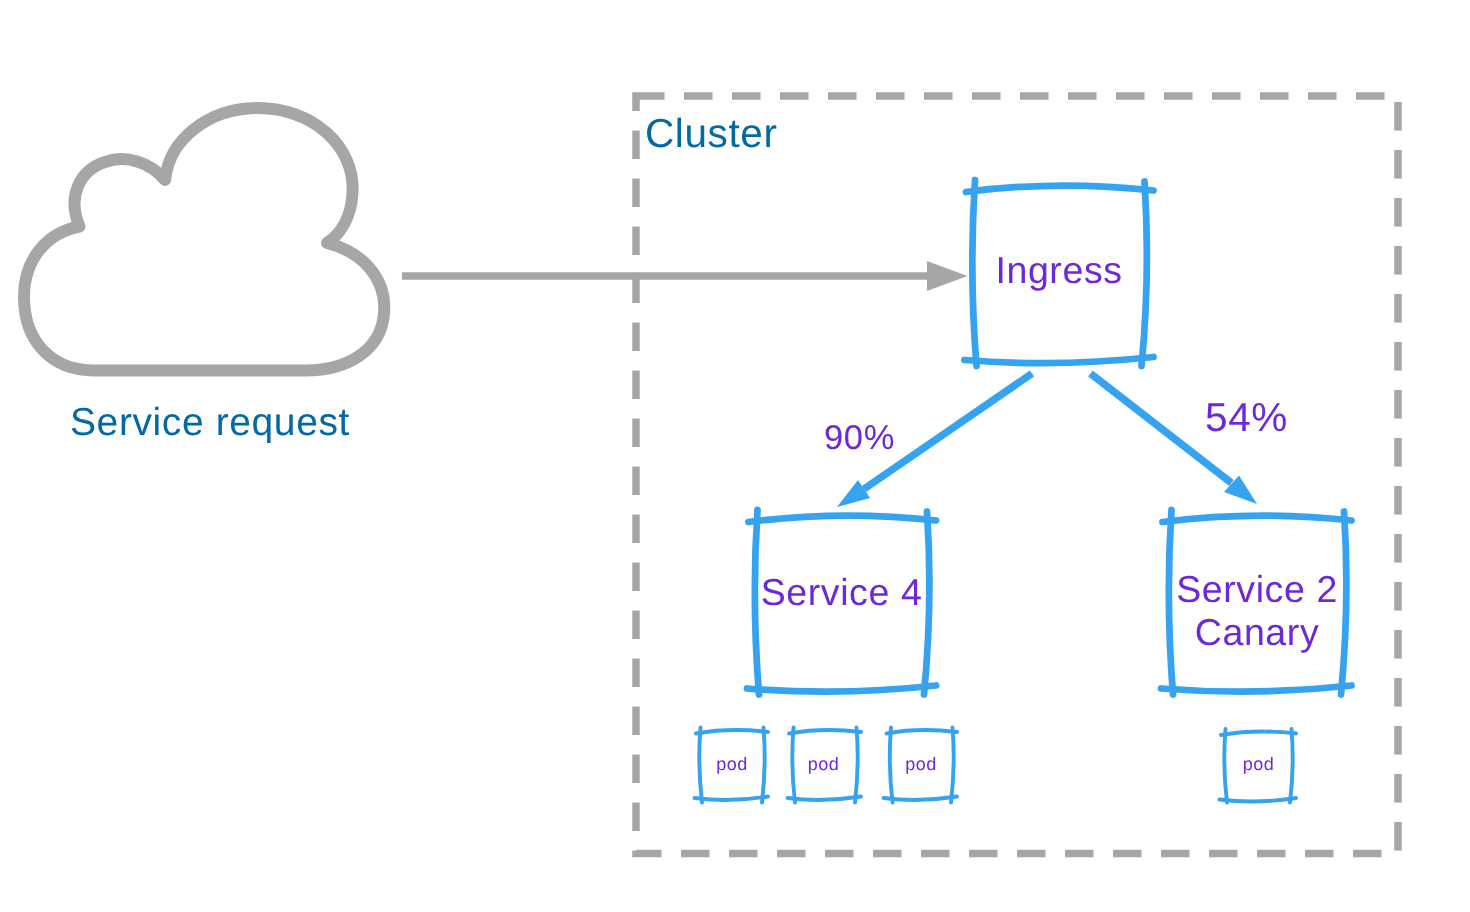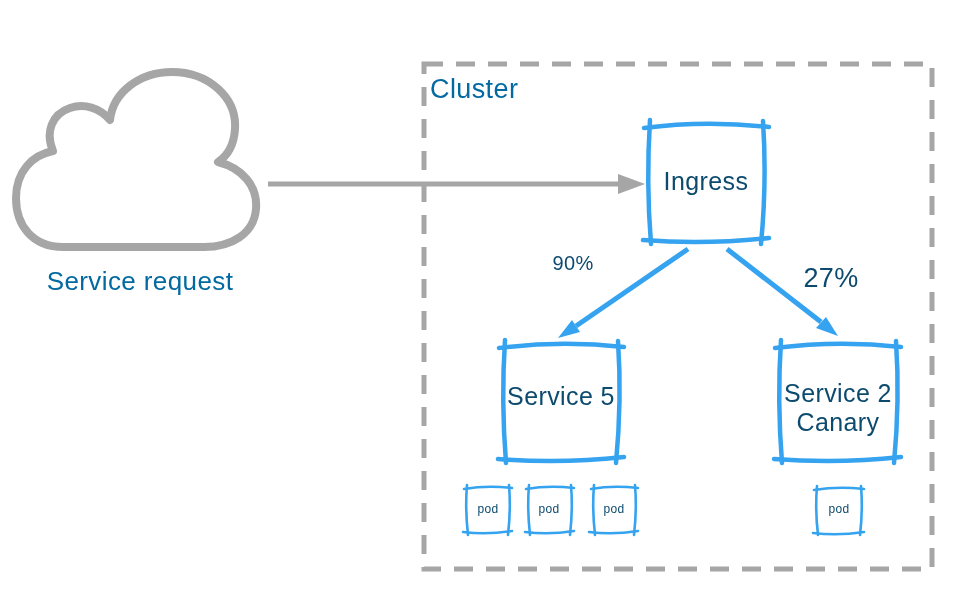--- a/index.html
+++ b/index.html
@@ -12,28 +12,28 @@
     overflow: hidden;
   }
   .stage svg { position: absolute; inset: 0; }
   .lbl {
     position: absolute;
     white-space: pre-line;
     text-align: center;
     letter-spacing: 0.4px;
     line-height: 1.16;
   }
-  .blue-lbl   { color: #0c4a6e; }
+  .blue-lbl   { color: #6d28d9; }
   .gray-lbl   { color: #0369a1; }
   .center-xy  { transform: translate(-50%, -50%); }
   .center-x   { transform: translateX(-50%); }
   .incoming-label { left: 140px; top: 266px; font-size: 26px; }
   .cluster-label  { left: 430px; top: 74px;  font-size: 27px; text-align: left; }
   .ingress-label  { left: 706px; top: 181px; font-size: 25px; }
-  .pct-left       { left: 573px; top: 264px; font-size: 20px; }
+  .pct-left       { left: 573px; top: 292px; font-size: 23px; }
   .pct-right      { left: 831px; top: 279px; font-size: 27px; }
   .service1-label { left: 561px; top: 396px; font-size: 25px; }
   .service2-label { left: 838px; top: 408px; font-size: 25px; }
   .pod-label      { font-size: 12px; letter-spacing: 0.3px; }
   .pod-1 { left: 488px; top: 510px; }
   .pod-2 { left: 549px; top: 510px; }
   .pod-3 { left: 614px; top: 510px; }
   .pod-4 { left: 839px; top: 510px; }
 </style>
 </head>
@@ -115,23 +115,23 @@
   </svg>
 
   <div class="lbl gray-lbl incoming-label center-x">Service request</div>
 
   <div class="lbl gray-lbl cluster-label">Cluster</div>
 
   <div class="lbl blue-lbl ingress-label center-xy">Ingress</div>
 
   <div class="lbl blue-lbl pct-left center-xy">90%</div>
 
-  <div class="lbl blue-lbl pct-right center-xy">27%</div>
+  <div class="lbl blue-lbl pct-right center-xy">54%</div>
 
-  <div class="lbl blue-lbl service1-label center-xy">Service 5</div>
+  <div class="lbl blue-lbl service1-label center-xy">Service 4</div>
 
   <div class="lbl blue-lbl service2-label center-xy">Service 2
 Canary</div>
 
   <div class="lbl blue-lbl pod-label pod-1 center-xy">pod</div>
 
   <div class="lbl blue-lbl pod-label pod-2 center-xy">pod</div>
 
   <div class="lbl blue-lbl pod-label pod-3 center-xy">pod</div>
 

